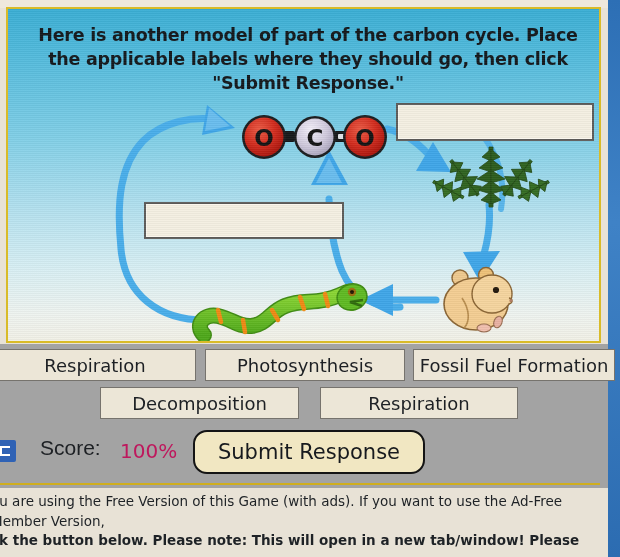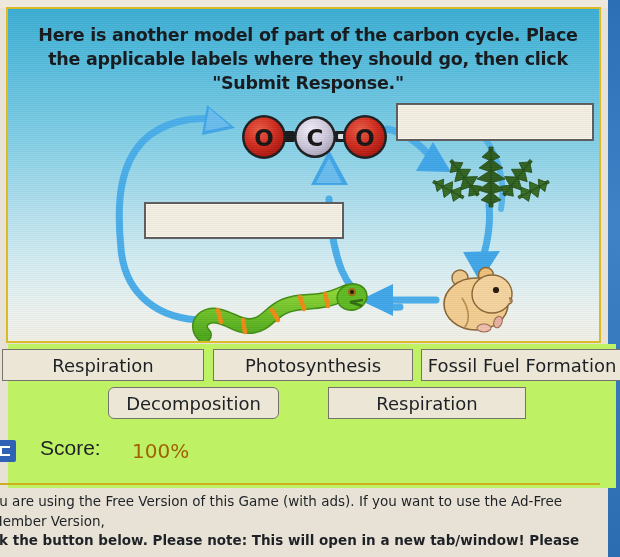--- a/index.html
+++ b/index.html
@@ -98,25 +98,25 @@
     border: 2px solid #5d5c5a;
     box-shadow: inset 0 0 0 1px #fbf7ee;
     z-index: 25;
   }
   #dropbox-right { left: 388px; top: 94px;  width: 194px; height: 34px; }
   #dropbox-left  { left: 136px; top: 193px; width: 196px; height: 33px; }
 
   
   #answer-panel {
     position: absolute;
-    left: 8px;
+    left: 0;
     top: 344px;
     width: 608px;
     height: 144px;
-    background: #bef264;
+    background: #a3a3a3;
   }
   .btn-row {
     position: absolute;
     left: 0;
     width: 608px;
     height: 32px;
   }
   #row1 { top: 5px; }
   #row2 { top: 43px; }
 
@@ -134,21 +134,21 @@
     color: #1d2024;
     white-space: nowrap;
     cursor: pointer;
   }
 
   
   #btn-respiration   { left: -6px;  width: 202px; }
   #btn-photosynth    { left: 205px; width: 200px; }
   #btn-fossil        { left: 413px; width: 202px; }
   
-  #btn-decomposition { left: 100px; width: 171px; border-radius: 6px; }
+  #btn-decomposition { left: 100px; width: 199px; }
   #btn-combustion    { left: 320px; width: 198px; }
 
   
   #score-row {
     position: absolute;
     left: 0;
     top: 430px;
     width: 608px;
     height: 46px;
   }
@@ -172,24 +172,24 @@
   }
   #score-label {
     position: absolute;
     left: 40px; top: 6px;
     font-family: Liberation Sans, sans-serif;
     font-size: 21px;
     color: #1d2024;
   }
   #score-value {
     position: absolute;
-    left: 132px; top: 9px;
+    left: 120px; top: 9px;
     font-family: "DejaVu Sans", sans-serif;
     font-size: 20px;
-    color: #a16207;
+    color: #be185d;
   }
   #submit-btn {
     position: absolute;
     left: 193px; top: 0px;
     width: 228px; height: 40px;
     background: #f1e7c2;
     border: 2.5px solid #141414;
     border-radius: 14px;
     display: flex;
     align-items: center;
@@ -444,20 +444,23 @@
       </div>
     </div>
   </div>
 
   <div id="score-row">
     <div id="win-icon">
       <div class="inner"></div>
     </div>
     <div id="score-label">Score:</div>
     <div id="score-value">100%</div>
+    <div id="submit-btn">
+      <span>Submit Response</span>
+    </div>
   </div>
 
   <div id="gold-rule"></div>
 
   <div id="notice">
     <div class="l1">ou are using the Free Version of this Game (with ads). If you want to use the Ad-Free Member Version,</div>
     <div class="l2">ck the button below. Please note: This will open in a new tab/window! Please save your progress</div>
 
   </div>
 

